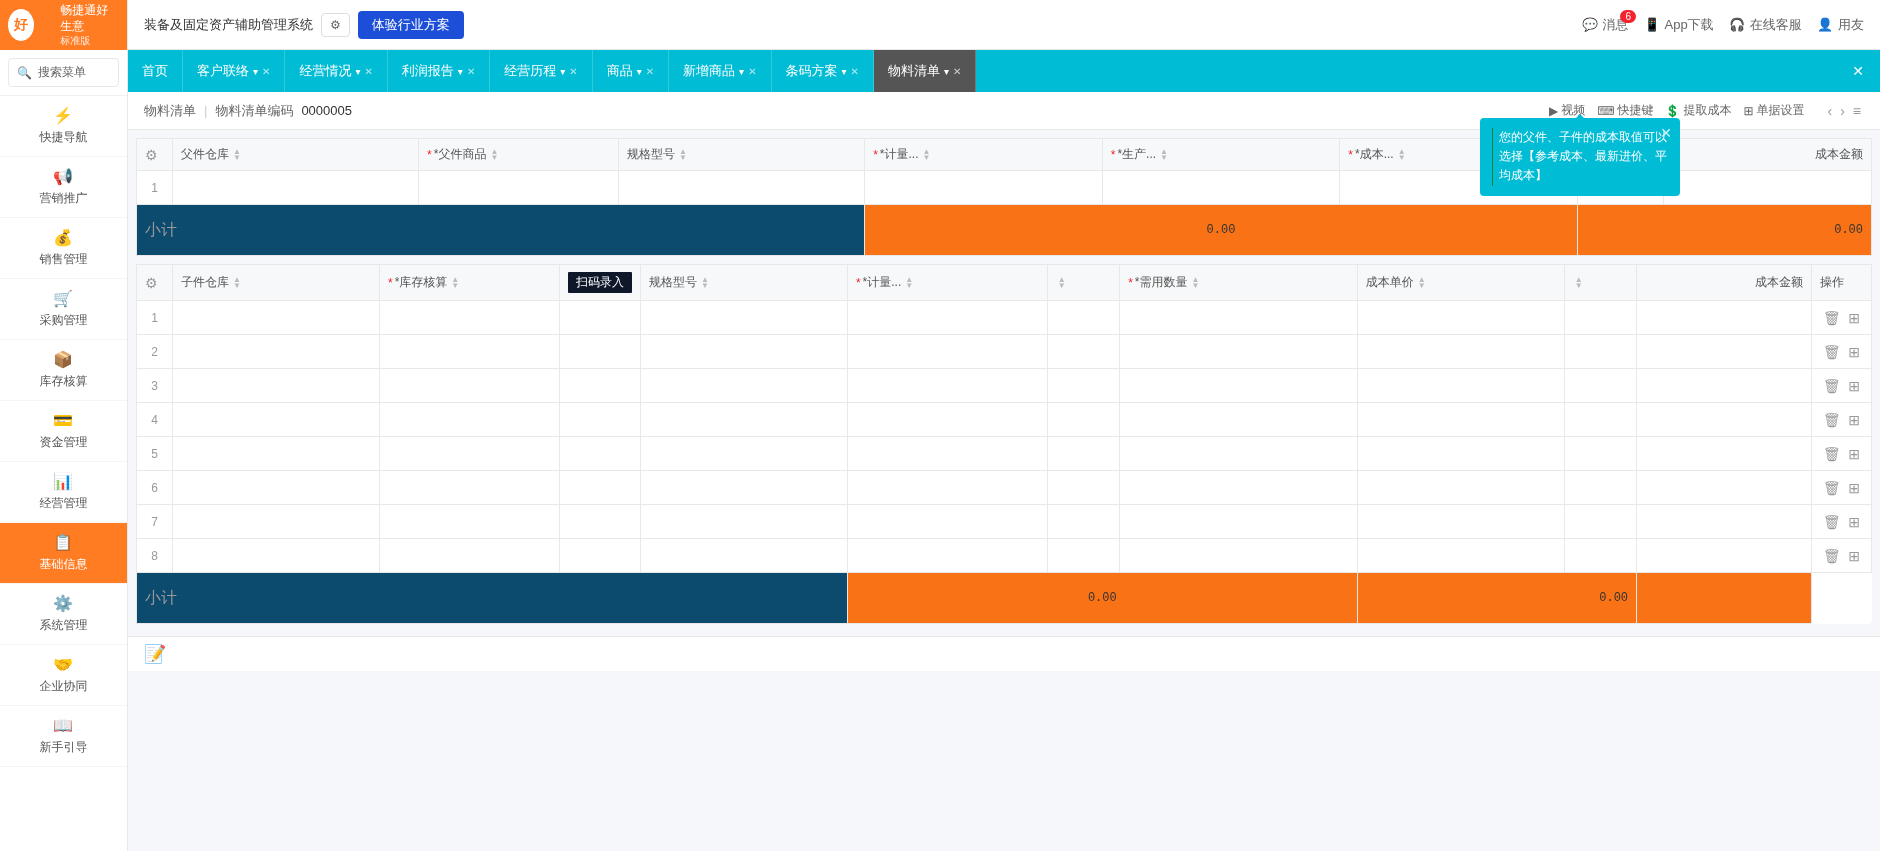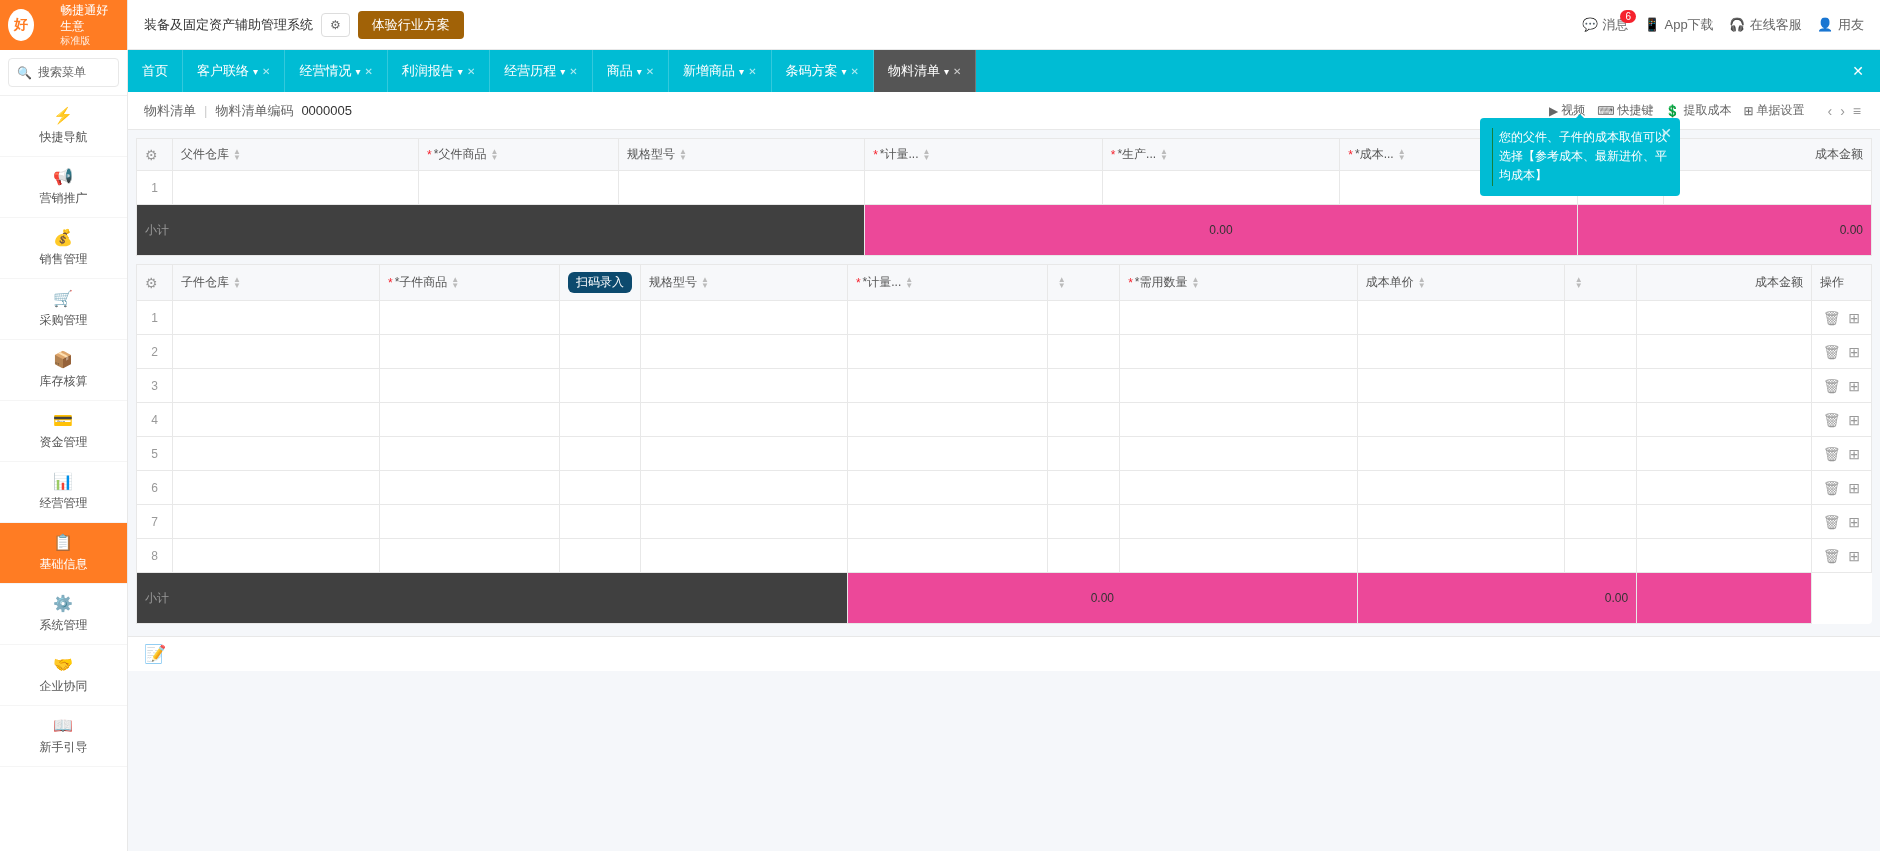--- a/index.html
+++ b/index.html
@@ -77,21 +77,21 @@
       padding: 0 16px;
       border-bottom: 1px solid #e8e8e8;
     }
     .top-header-left { display: flex; align-items: center; gap: 8px; }
     .system-title { font-size: 13px; color: #333; }
     .header-btn {
       background: none; border: 1px solid #ddd; border-radius: 4px;
       padding: 4px 8px; cursor: pointer; font-size: 12px; color: #666;
     }
     .header-btn-orange {
-      background: #a16207; border: none; color: #fff;
+      background: #1d4ed8; border: none; color: #fff;
       border-radius: 4px; padding: 5px 14px; cursor: pointer; font-size: 13px;
     }
     .top-header-right { display: flex; align-items: center; gap: 16px; color: #666; font-size: 13px; }
     .header-action { display: flex; align-items: center; gap: 4px; cursor: pointer; position: relative; }
     .badge {
       position: absolute; top: -6px; right: -8px;
       background: #f5222d; color: #fff; border-radius: 10px;
       font-size: 10px; padding: 1px 4px; min-width: 16px; text-align: center;
     }
 
@@ -179,41 +179,42 @@
       color: #333;
     }
     .data-table td.row-num {
       text-align: center;
       color: #999;
       font-size: 12px;
       width: 36px;
       padding: 0 4px;
     }
     .data-table td.subtotal {
-      background: #ec4899;
+      background: #f97316;
       padding: 18px 8px;
       color: #333;
       font-weight: 500;
+      font-family: Liberation Mono, monospace;
     }
     .data-table td.subtotal-label {
-      background: #404040;
+      background: #0c4a6e;
       padding: 6px 8px;
       color: #999;
-      font-size: 12px;
+      font-size: 16px;
     }
     .col-actions { width: 60px; text-align: center; }
     .action-btn {
       background: none; border: none; cursor: pointer;
       color: #999; font-size: 14px; padding: 2px;
     }
 
     
     .scan-btn {
-      background: #0c4a6e; color: #fff; border: none;
-      border-radius: 6px; padding: 2px 8px; font-size: 12px; cursor: pointer;
+      background: #0f172a; color: #fff; border: none;
+      border-radius: 1px; padding: 2px 8px; font-size: 12px; cursor: pointer;
     }
 
     
     .settings-icon { color: #999; cursor: pointer; font-size: 14px; }
 
     
     .tooltip-box {
       position: absolute;
       top: 118px;
       right: 230px;
@@ -566,21 +567,21 @@
                 <span>子件仓库</span>
                 <div class="sort-icons">
                     <span>▲</span>
                     <span>▼</span>
                   </div>
               </div>
             </th>
             <th style="width:180px;">
               <div class="th-sort">
                 <span style="color:#f5222d;">*</span>
-                <span>*子件商品</span>
+                <span>*库存核算</span>
                 <div class="sort-icons">
                     <span>▲</span>
                     <span>▼</span>
                   </div>
               </div>
             </th>
             <th style="width:80px;">
               <button class="scan-btn">扫码录入</button>
             </th>
             <th>

